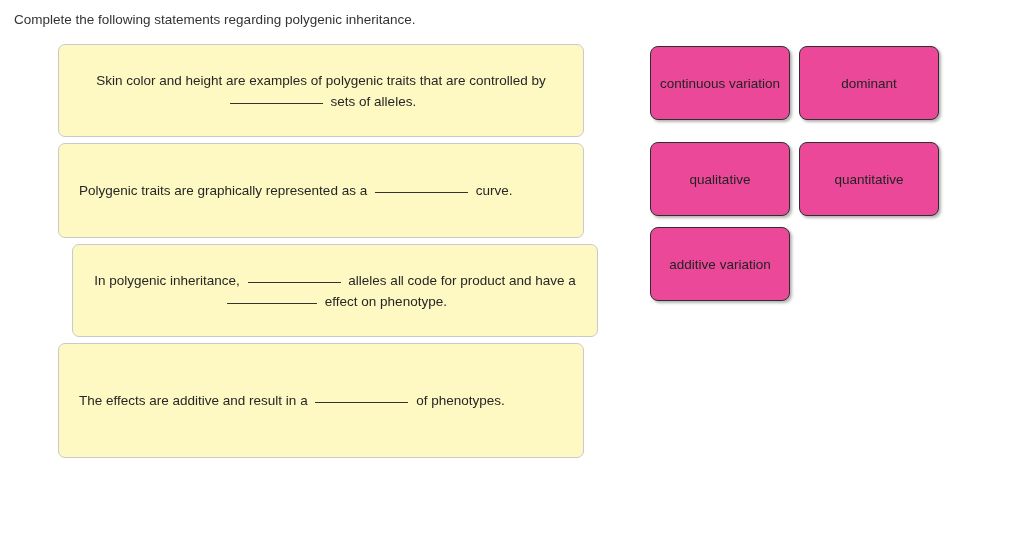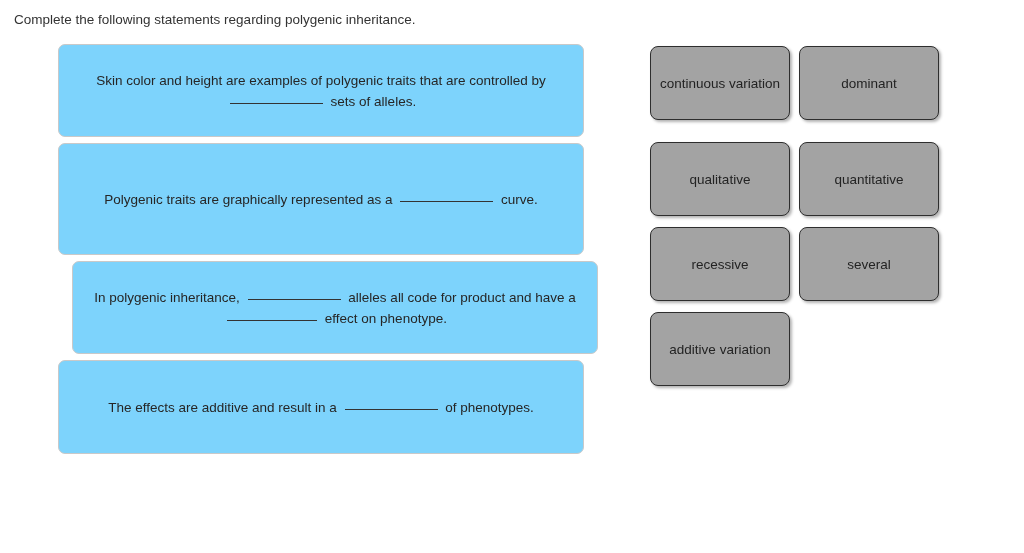--- a/index.html
+++ b/index.html
@@ -34,37 +34,36 @@
     position: absolute;
     left: 58px;
     top: 44px;
     width: 526px;
   }
   .statement {
     box-sizing: border-box;
     width: 526px;
     border: 1.5px solid #c9c9c9;
     border-radius: 7px;
-    background: #7dd3fc;
+    background: #fef9c3;
     margin-bottom: 6px;
     display: flex;
     align-items: center;
-    justify-content: center;
     padding: 16px 20px;
   }
   .statement-text {
     text-align: center;
     font-size: 13.5px;
     line-height: 21px;
     color: #262626;
   }
   .s1 { height: 93px; }
-  .s2 { height: 112px; }
+  .s2 { height: 95px; }
   .s3 { height: 93px; margin-left: 14px; }
-  .s4 { height: 94px; }
+  .s4 { height: 115px; }
 
   .blank {
     display: inline-block;
     width: 93px;
     border-bottom: 1.4px solid #333333;
     vertical-align: 2px;
     margin: 0 4px;
   }
   .blank.narrow { width: 90px; }
 
@@ -79,21 +78,21 @@
     display: flex;
     gap: 9px;
     margin-bottom: 11px;
   }
   .tile {
     box-sizing: border-box;
     width: 140px;
     height: 74px;
     border: 1.5px solid #2e2e2e;
     border-radius: 8px;
-    background: #a3a3a3;
+    background: #ec4899;
     box-shadow: 2px 2px 3px rgba(0,0,0,0.30);
     display: flex;
     align-items: center;
     justify-content: center;
     text-align: center;
     font-size: 13.5px;
     line-height: 19px;
     color: #232323;
     cursor: pointer;
     user-select: none;
@@ -146,24 +145,20 @@
   </div>
 
   <div class="tile-row">
   </div>
 
   <div class="tile-row">
     <div class="tile">qualitative</div>
     <div class="tile">quantitative</div>
   </div>
 
-  <div class="tile-row">
-    <div class="tile">recessive</div>
-    <div class="tile">several</div>
-  </div>
 
 
   <div class="tile-row">
     <div class="tile">additive variation</div>
     <div class="tile blank-slot"></div>
   </div>
 
 </div>
 
 </body></html>

